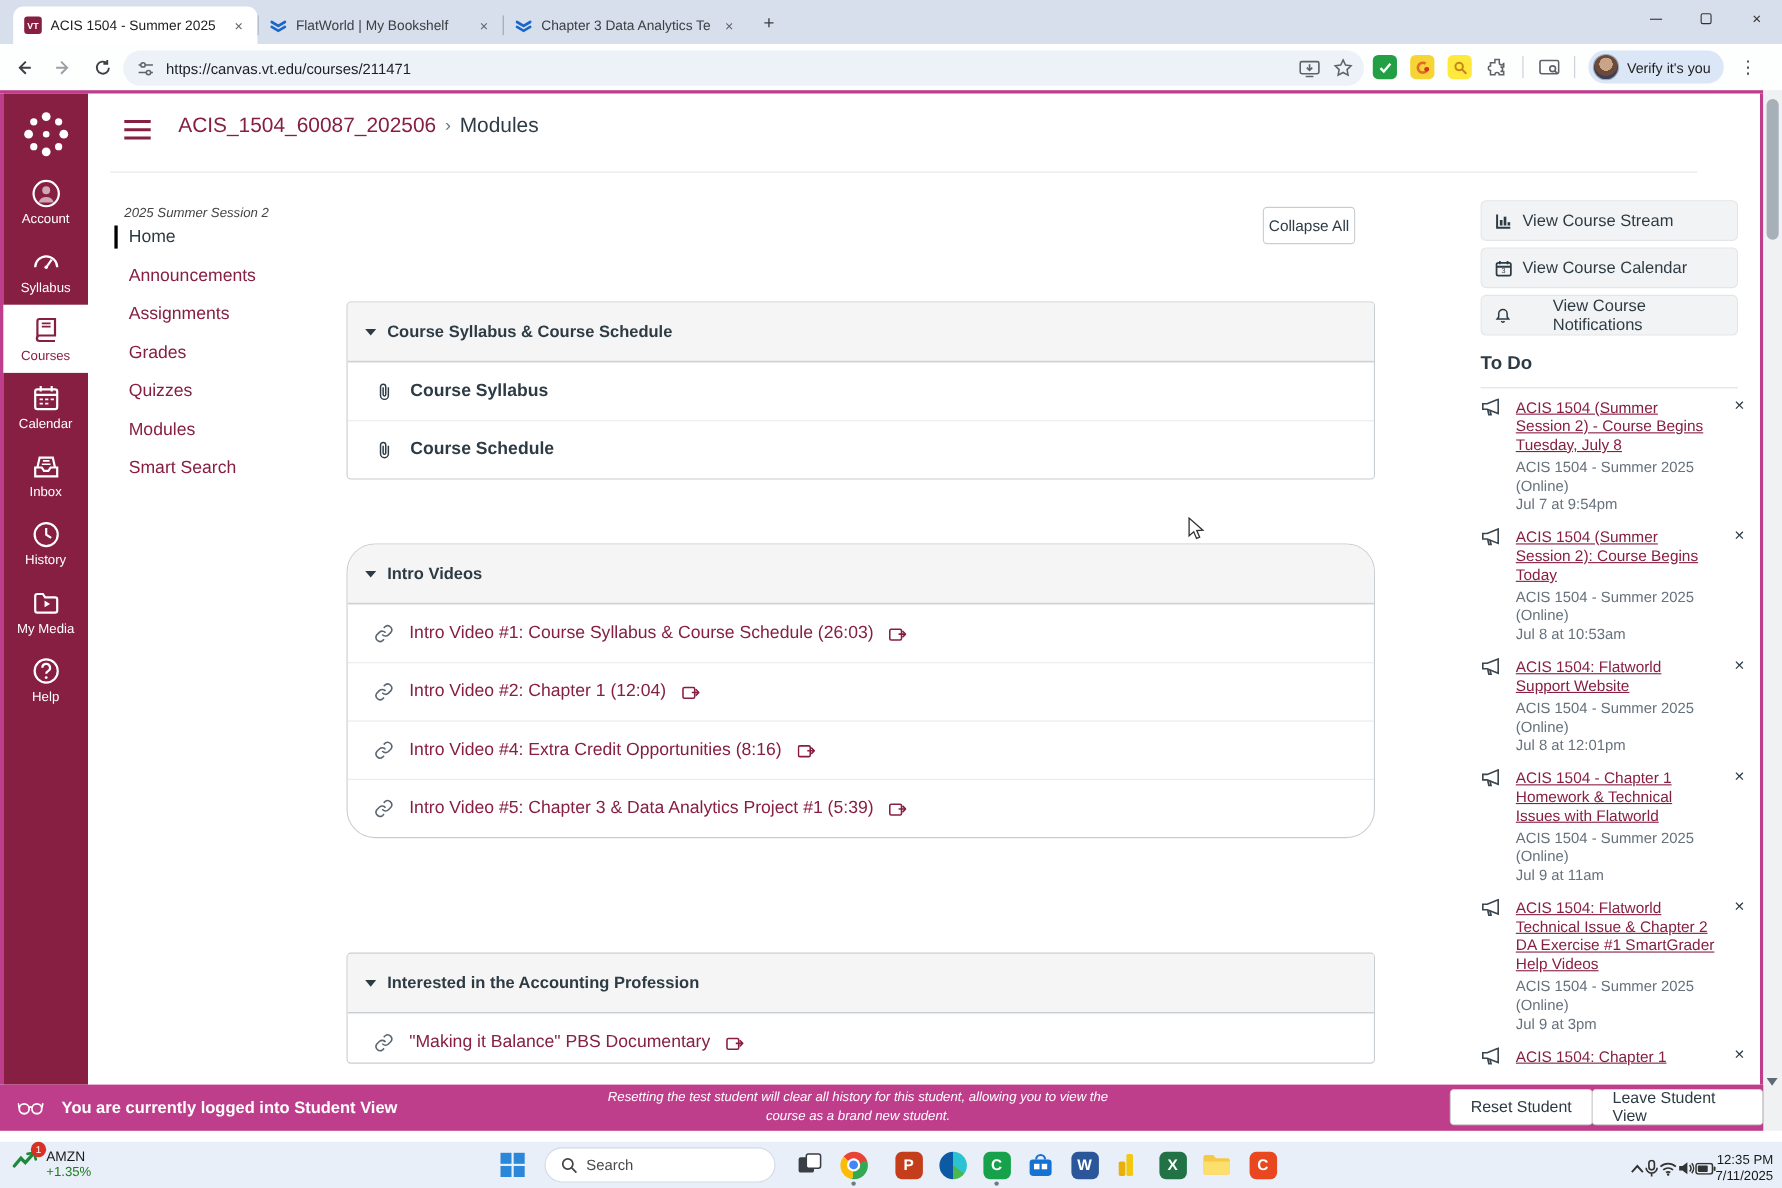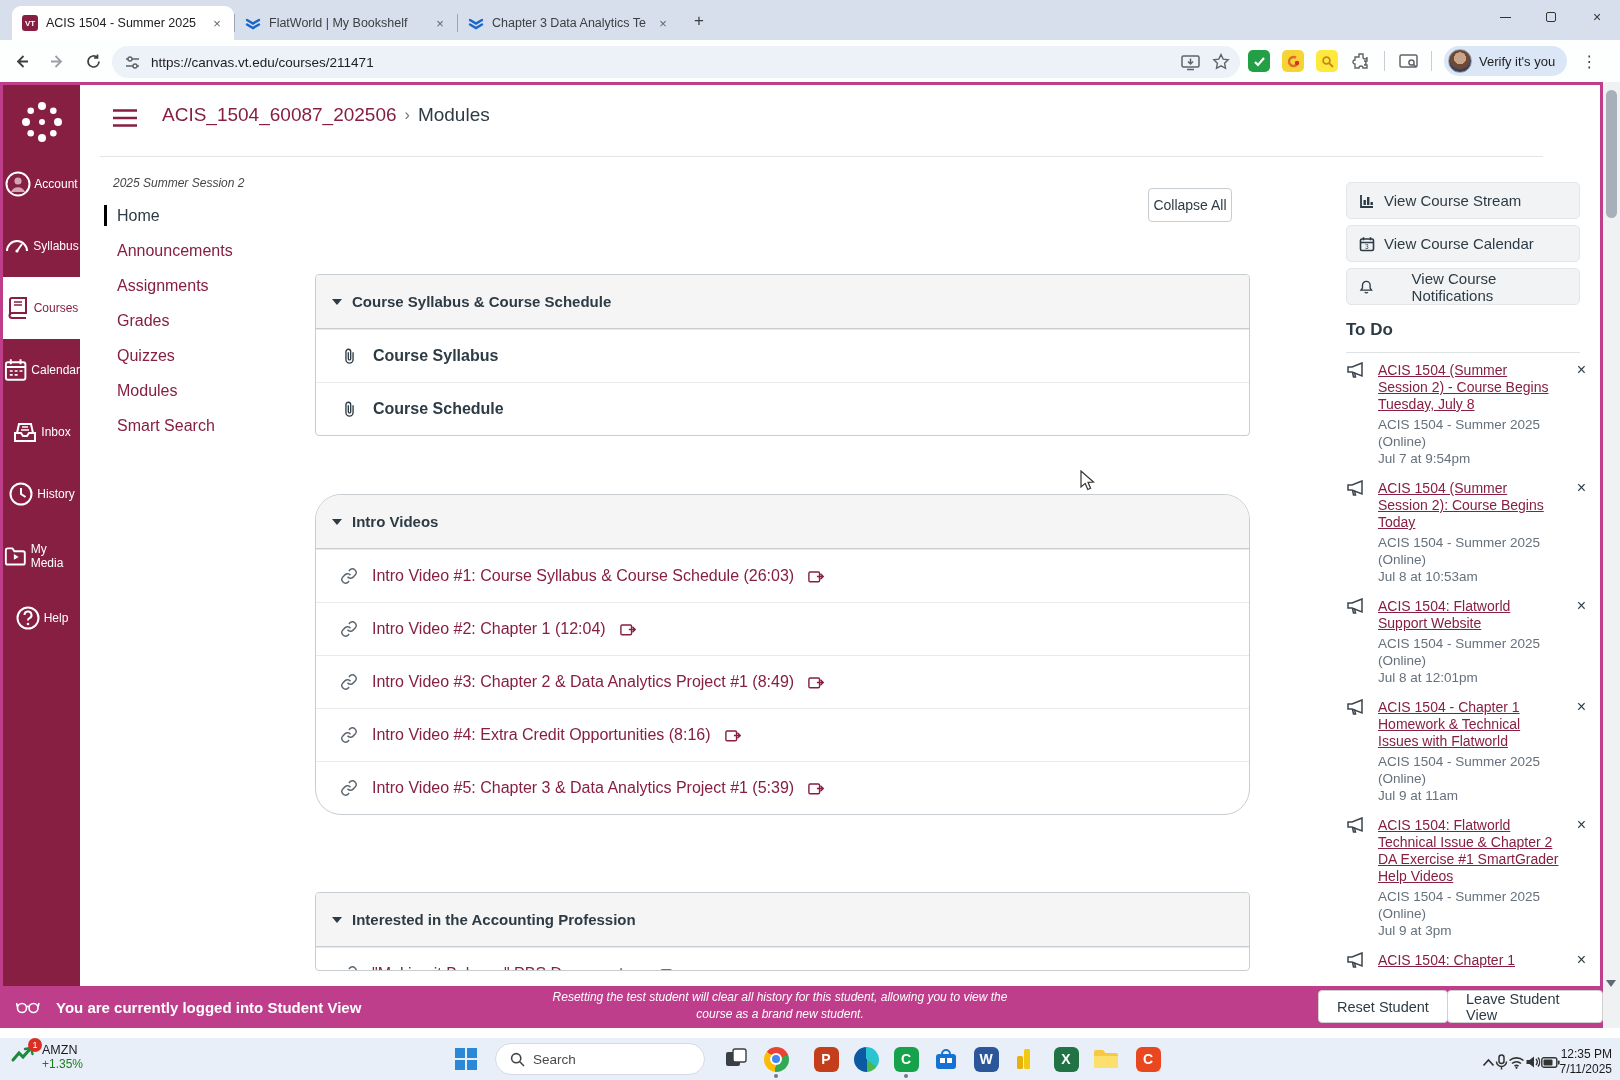--- a/index.html
+++ b/index.html
@@ -31,33 +31,33 @@
   .tb-sep { width:1px; height:20px; background:#c8cdd5; margin-left:12px; }
   #profile-pill { display:flex; align-items:center; gap:7px; background:#dbe6f6; border-radius:16px; height:30px; padding:0 12px 0 4px; margin-left:12px; font-size:13px; color:#1f1f1f; }
   .avatar-circ { width:24px; height:24px; border-radius:50%; background:radial-gradient(circle at 50% 38%, #c9a489 0 34%, #6b4a3a 35% 60%, #3e3f55 61%); border:1px solid #9ab; }
   #menu-dots { font-size:16px; color:#444; margin-left:14px; letter-spacing:0; }
 
   
   .sv-line { position:absolute; background:#BF3E8C; }
 
   
   #globalnav { position:absolute; left:3px; top:85px; width:77px; height:901px; background:#861F41; display:flex; flex-direction:column; align-items:center; padding-top:10px; }
-  .gn-item { width:77px; height:62px; display:flex; flex-direction:row; align-items:center; justify-content:center; gap:3px; color:#fff; font-size:12px; }
+  .gn-item { width:77px; height:62px; display:flex; flex-direction:column; align-items:center; justify-content:center; gap:3px; color:#fff; font-size:12px; }
   .gn-item.active { background:#fff; color:#861F41; }
   .gn-item.active svg * { stroke:#861F41 !important; }
   .gn-logo { margin-bottom:8px; margin-top:4px; }
 
   
   #crumb-course { color:#861F41; font-size:19px; }
   #crumb-sep { color:#6b7780; font-size:16px; margin:0 8px; }
   #crumb-current { color:#2D3B45; font-size:19px; }
   #hdr-divider { position:absolute; left:100px; top:156px; width:1443px; height:1px; background:#e3e6e8; }
 
   
-  #term-label { position:absolute; left:113px; top:176px; font-size:12px; font-style:italic; color:#444; }
+  #term-label { position:absolute; left:113px; top:186px; font-size:12px; font-style:italic; color:#444; }
   #coursenav { position:absolute; left:104px; top:205px; width:190px; display:flex; flex-direction:column; gap:14px; }
   .cn-item { font-size:16px; color:#861F41; padding-left:13px; line-height:21px; }
   .cn-item.active { color:#2D3B45; border-left:3px solid #000; padding-left:10px; }
 
   
   #collapse-all { position:absolute; left:1148px; top:188px; width:84px; height:34px; background:#fff; border:1px solid #c7cdd1; border-radius:4px; display:flex; align-items:center; justify-content:center; font-size:14px; color:#2D3B45; }
   .module { position:absolute; left:315px; width:935px; border:1px solid #c7cdd1; border-radius:4px; background:#fff; overflow:hidden; }
   .mod-header { height:54px; background:#f5f5f5; display:flex; align-items:center; gap:10px; padding:0 16px; border-bottom:1px solid #c7cdd1; }
   .tri-down { width:0; height:0; border-left:5px solid transparent; border-right:5px solid transparent; border-top:6px solid #2D3B45; }
   .mod-title { font-size:15px; font-weight:bold; color:#2D3B45; }
@@ -370,49 +370,39 @@
       <span class="m-link-label">Intro Video #2: Chapter 1 (12:04)</span>
       <svg width="16" height="15" viewBox="0 0 18 16">
           <rect x="1" y="3" width="12" height="11" rx="1.5" fill="none" stroke="#861F41" stroke-width="1.6"></rect>
           <path d="M10 8 h7 M14 4.8 L17.2 8 L14 11.2" fill="none" stroke="#861F41" stroke-width="1.6"></path>
         </svg>
     </div>
     <div class="mrow">
       <svg width="18" height="18" viewBox="0 0 24 24">
           <path d="M10 13 a5 5 0 0 0 7.5.5 l3-3 a5 5 0 0 0 -7-7 l-1.7 1.7 M14 11 a5 5 0 0 0 -7.5-.5 l-3 3 a5 5 0 0 0 7 7 l1.7-1.7" fill="none" stroke="#5b6670" stroke-width="1.9"></path>
         </svg>
-      <span class="m-link-label">Intro Video #3: Chapter 2 &amp; Data Analytics Project #1 (8:49)</span>
-      <svg width="16" height="15" viewBox="0 0 18 16">
-          <rect x="1" y="3" width="12" height="11" rx="1.5" fill="none" stroke="#861F41" stroke-width="1.6"></rect>
-          <path d="M10 8 h7 M14 4.8 L17.2 8 L14 11.2" fill="none" stroke="#861F41" stroke-width="1.6"></path>
-        </svg>
-    </div>
-    <div class="mrow">
-      <svg width="18" height="18" viewBox="0 0 24 24">
-          <path d="M10 13 a5 5 0 0 0 7.5.5 l3-3 a5 5 0 0 0 -7-7 l-1.7 1.7 M14 11 a5 5 0 0 0 -7.5-.5 l-3 3 a5 5 0 0 0 7 7 l1.7-1.7" fill="none" stroke="#5b6670" stroke-width="1.9"></path>
-        </svg>
       <span class="m-link-label">Intro Video #4: Extra Credit Opportunities (8:16)</span>
       <svg width="16" height="15" viewBox="0 0 18 16">
           <rect x="1" y="3" width="12" height="11" rx="1.5" fill="none" stroke="#861F41" stroke-width="1.6"></rect>
           <path d="M10 8 h7 M14 4.8 L17.2 8 L14 11.2" fill="none" stroke="#861F41" stroke-width="1.6"></path>
         </svg>
     </div>
     <div class="mrow">
       <svg width="18" height="18" viewBox="0 0 24 24">
           <path d="M10 13 a5 5 0 0 0 7.5.5 l3-3 a5 5 0 0 0 -7-7 l-1.7 1.7 M14 11 a5 5 0 0 0 -7.5-.5 l-3 3 a5 5 0 0 0 7 7 l1.7-1.7" fill="none" stroke="#5b6670" stroke-width="1.9"></path>
         </svg>
       <span class="m-link-label">Intro Video #5: Chapter 3 &amp; Data Analytics Project #1 (5:39)</span>
       <svg width="16" height="15" viewBox="0 0 18 16">
           <rect x="1" y="3" width="12" height="11" rx="1.5" fill="none" stroke="#861F41" stroke-width="1.6"></rect>
           <path d="M10 8 h7 M14 4.8 L17.2 8 L14 11.2" fill="none" stroke="#861F41" stroke-width="1.6"></path>
         </svg>
     </div>
   </div>
 
-  <div class="module" style="top:892px; height:79px;">
+  <div class="module" style="top:866px; height:101px;">
     <div class="mod-header">
       <div class="tri-down"></div>
       <div class="mod-title">Interested in the Accounting Profession</div>
     </div>
     <div class="mrow">
       <svg width="18" height="18" viewBox="0 0 24 24">
           <path d="M10 13 a5 5 0 0 0 7.5.5 l3-3 a5 5 0 0 0 -7-7 l-1.7 1.7 M14 11 a5 5 0 0 0 -7.5-.5 l-3 3 a5 5 0 0 0 7 7 l1.7-1.7" fill="none" stroke="#5b6670" stroke-width="1.9"></path>
         </svg>
       <span class="m-link-label">"Making it Balance" PBS Documentary</span>
       <svg width="16" height="15" viewBox="0 0 18 16">

